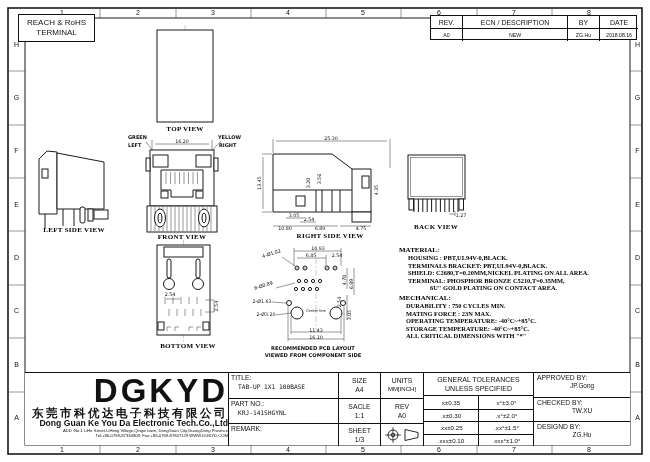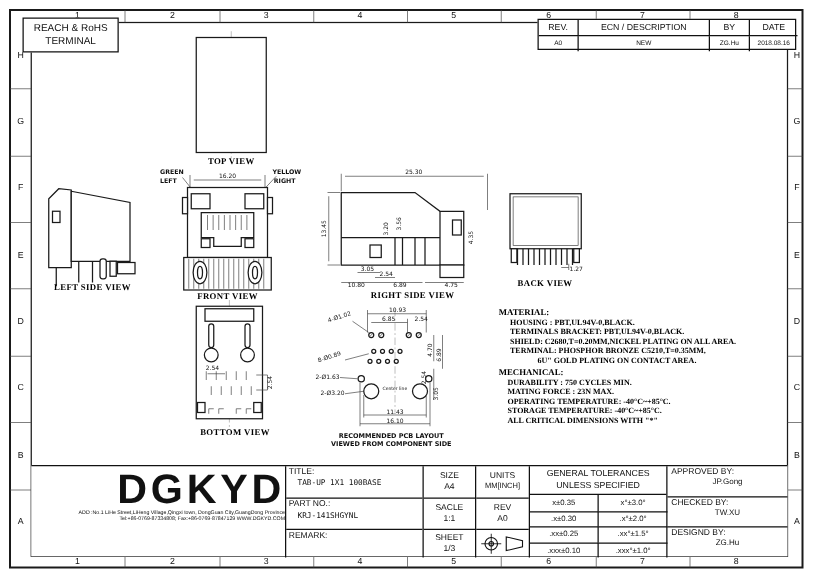--- a/index.html
+++ b/index.html
@@ -309,20 +309,22 @@
   <div class="revh">DATE</div>
   <div class="revv">A0</div>
   <div class="revv">NEW</div>
   <div class="revv">ZG.Hu</div>
   <div class="revv">2018.08.16</div>
 </div>
 
 <div class="tblock">
   <div class="col logo-col">
     <div class="logo-big">DGKYD</div>
+    <div class="cn">东莞市科优达电子科技有限公司</div>
+    <div class="en">Dong Guan Ke You Da Electronic Tech.Co.,Ltd</div>
     <div class="addr">ADD :No.1 LiHe Street,LiHeng Village,Qingxi town, DongGuan City,GuangDong Province</div>
     <div class="addr">Tel:+86-0769-87334808; Fax:+86-0769-87847129  WWW.DGKYD.COM</div>
   </div>
   <div class="col mid-col">
     <div class="mid-row">
       <div class="lbl">TITLE:</div>
       <div class="val">TAB-UP 1X1 100BASE</div>
     </div>
     <div class="mid-row">
       <div class="lbl">PART NO.:</div>

